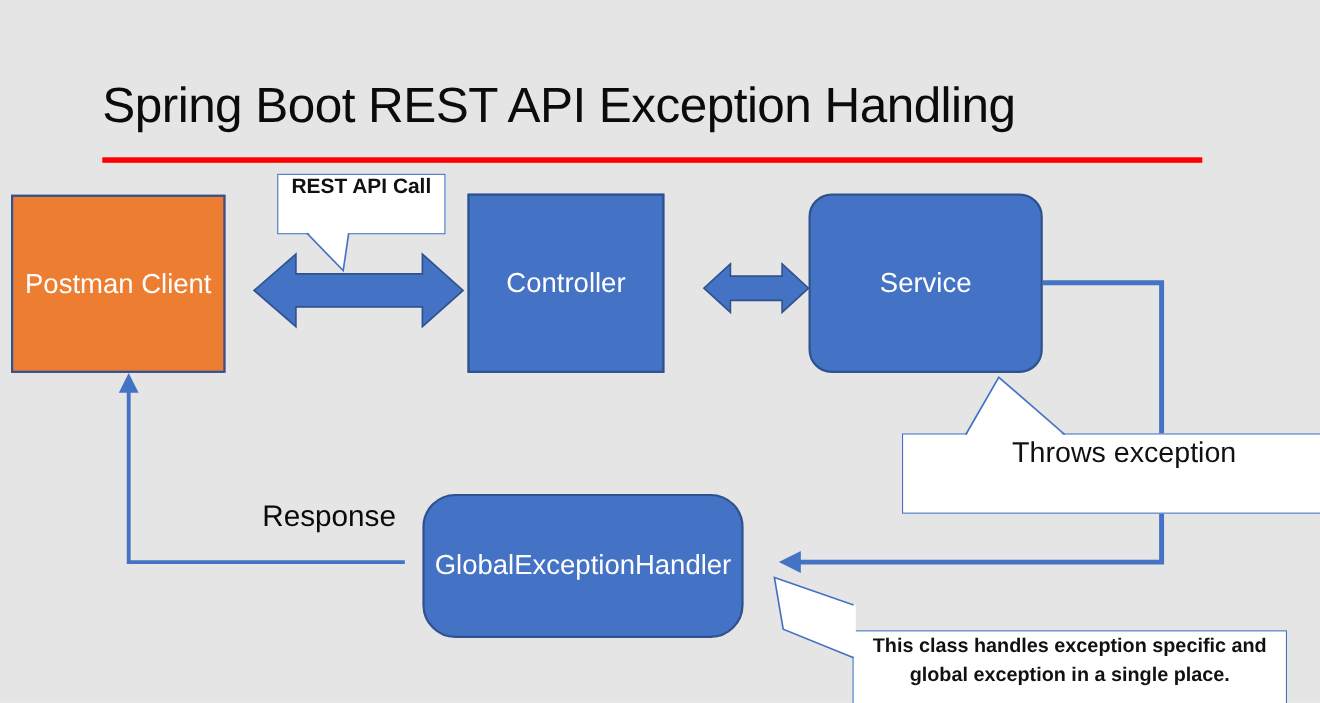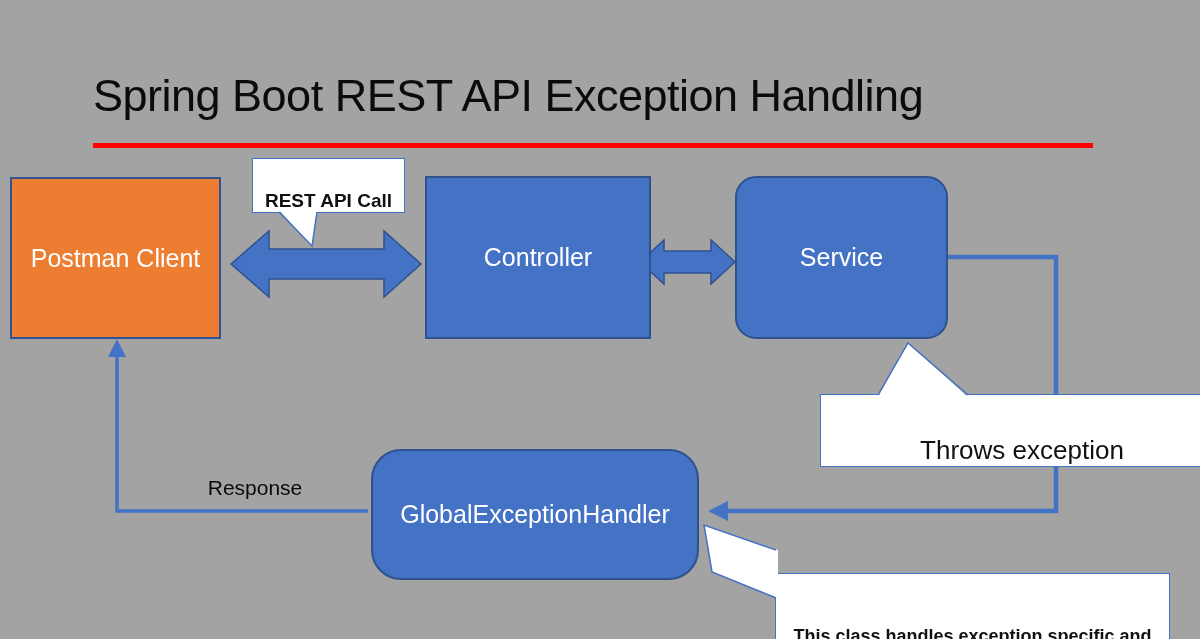--- a/index.html
+++ b/index.html
@@ -1,50 +1,50 @@
 <!DOCTYPE html>
 <html><head>
 <meta charset="utf-8">
 <style>
   html,body{margin:0;padding:0;background:#fff;}
   #canvas{
-    position:relative;width:1200px;height:639px;background:#a3a3a3;overflow:hidden;
+    position:relative;width:1200px;height:639px;background:#e5e5e5;overflow:hidden;
     font-family:"Liberation Sans",sans-serif;
   }
   .abs{position:absolute;}
   #title{
     left:93px;top:70px;width:1010px;font-size:45px;letter-spacing:-0.5px;
     color:#0b0b0b;white-space:nowrap;z-index:5;
   }
   #title-underline{
     left:93px;top:143px;width:1000px;height:5px;background:#FF0000;z-index:5;
   }
   .svg-layer{left:0;top:0;width:1200px;height:639px;pointer-events:none;}
   #connector-layer{z-index:1;}
   #tail-layer{z-index:3;}
   .node{
     display:flex;align-items:center;justify-content:center;
     color:#fff;font-size:25px;text-align:center;box-sizing:border-box;z-index:4;
   }
   .blue-node{background:#4472C4;border:2px solid #2F528F;}
-  #node-postman{left:10px;top:177px;width:211px;height:162px;background:#ED7D31;border:2px solid #2E5395;}
-  #node-controller{left:425px;top:176px;width:226px;height:163px;align-items:center;}
+  #node-postman{left:10px;top:177px;width:195px;height:162px;background:#ED7D31;border:2px solid #2E5395;}
+  #node-controller{left:425px;top:176px;width:179px;height:163px;align-items:center;}
   #node-service{left:735px;top:176px;width:213px;height:163px;border-radius:21px;}
-  #node-handler{left:371px;top:449px;width:328px;height:131px;border-radius:30px;}
+  #node-handler{left:384px;top:449px;width:292px;height:131px;border-radius:30px;}
   .callout{
     background:#fff;border:1.5px solid #4472C4;box-sizing:border-box;z-index:2;
-    display:flex;flex-direction:column;align-items:center;justify-content:flex-end;
+    display:flex;flex-direction:column;align-items:center;justify-content:flex-start;
     color:#111;text-align:center;
   }
   #callout-rest{left:252px;top:158px;width:153px;height:55px;font-weight:bold;font-size:19px;}
   #callout-throws{left:820px;top:394px;width:404px;height:73px;font-size:26px;line-height:1.25;}
   #callout-throws .bold-line{font-weight:bold;}
   #callout-note{left:775px;top:557px;width:395px;height:77px;font-weight:bold;font-size:18px;line-height:1.45;margin-top:16px;}
   #label-response{
-    left:150px;top:476px;width:210px;text-align:center;font-size:21px;color:#0b0b0b;z-index:2;
+    left:150px;top:454px;width:210px;text-align:right;font-size:27px;color:#0b0b0b;z-index:2;
   }
 </style>
 </head>
 <body>
 
 <div id="canvas">
 
   <svg id="connector-layer" class="abs svg-layer" viewBox="0 0 1200 639">
 
     <path d="M 948 257 L 1056 257 L 1056 511 L 726 511" fill="none" stroke="#4472C4" stroke-width="4.5"></path>
@@ -64,20 +64,21 @@
   <div id="callout-rest" class="abs callout">
     <span>REST API Call</span>
   </div>
 
   <div id="callout-throws" class="abs callout">
     <span>Throws exception</span>
   </div>
 
   <div id="callout-note" class="abs callout">
     <span>This class handles exception specific and</span>
+    <span>global exception in a single place.</span>
   </div>
 
   <div id="label-response" class="abs">Response</div>
 
   <svg id="tail-layer" class="abs svg-layer" viewBox="0 0 1200 639">
 
     <path d="M 279 210 L 312 246 L 317 210 Z" fill="#ffffff"></path>
     <path d="M 279 212 L 312 246 L 317 212" fill="none" stroke="#4472C4" stroke-width="1.5"></path>
 
     <path d="M 878 397 L 908 343 L 968 397 Z" fill="#ffffff"></path>

